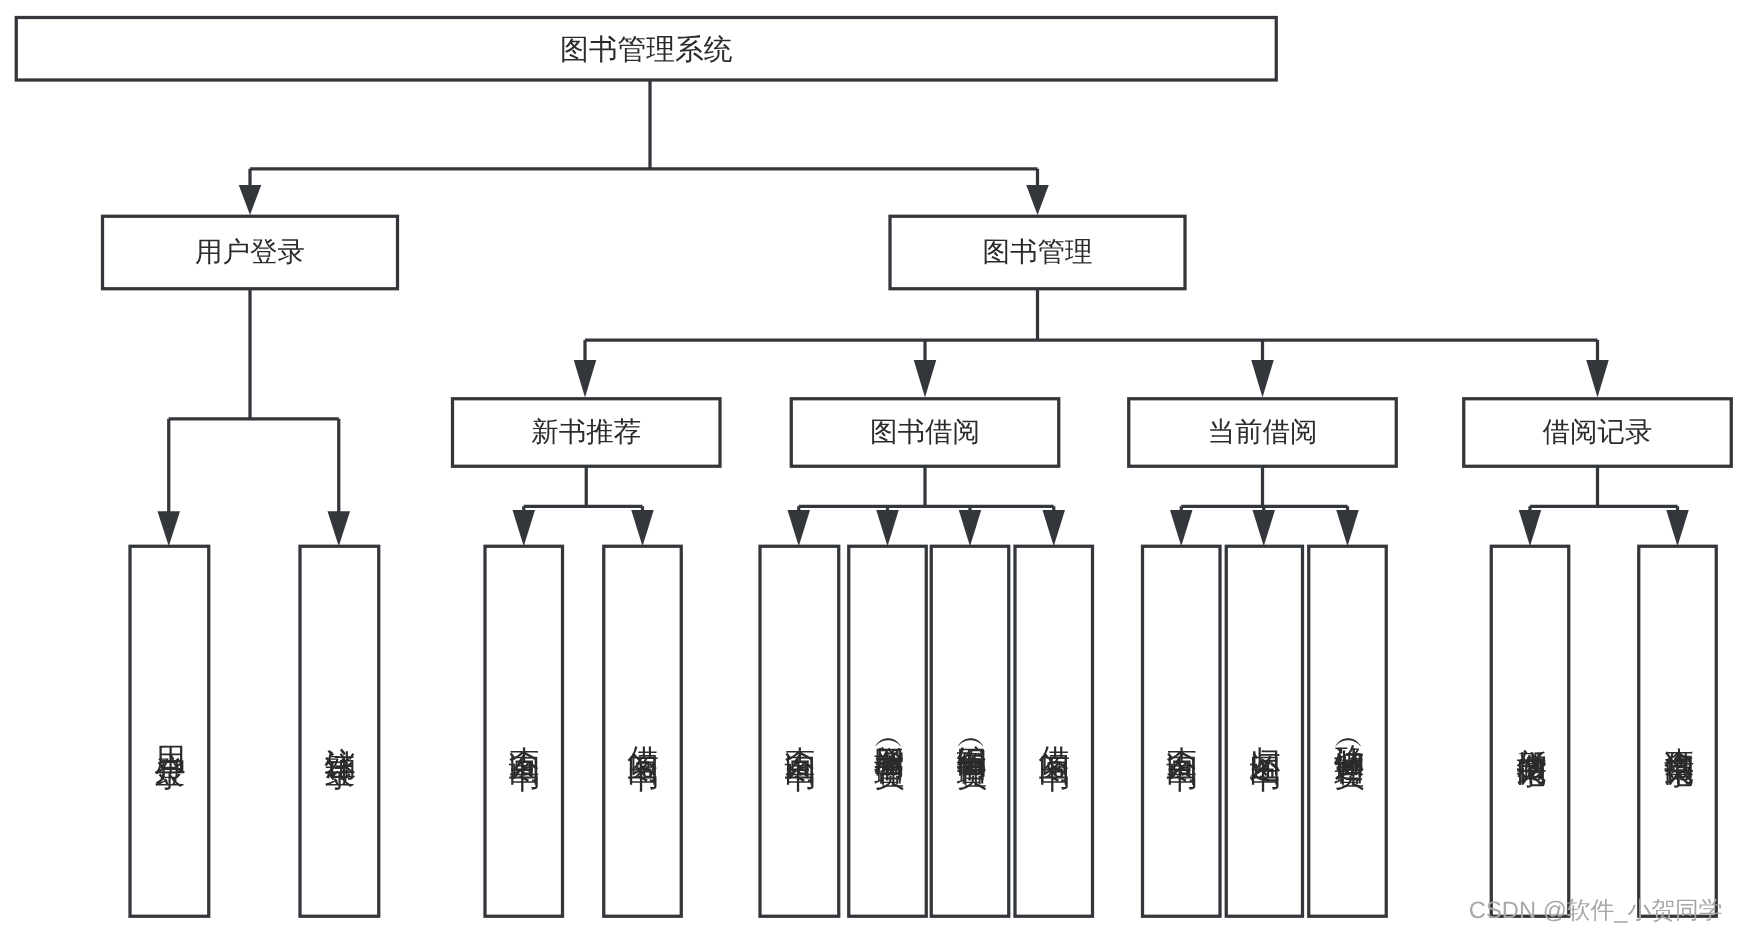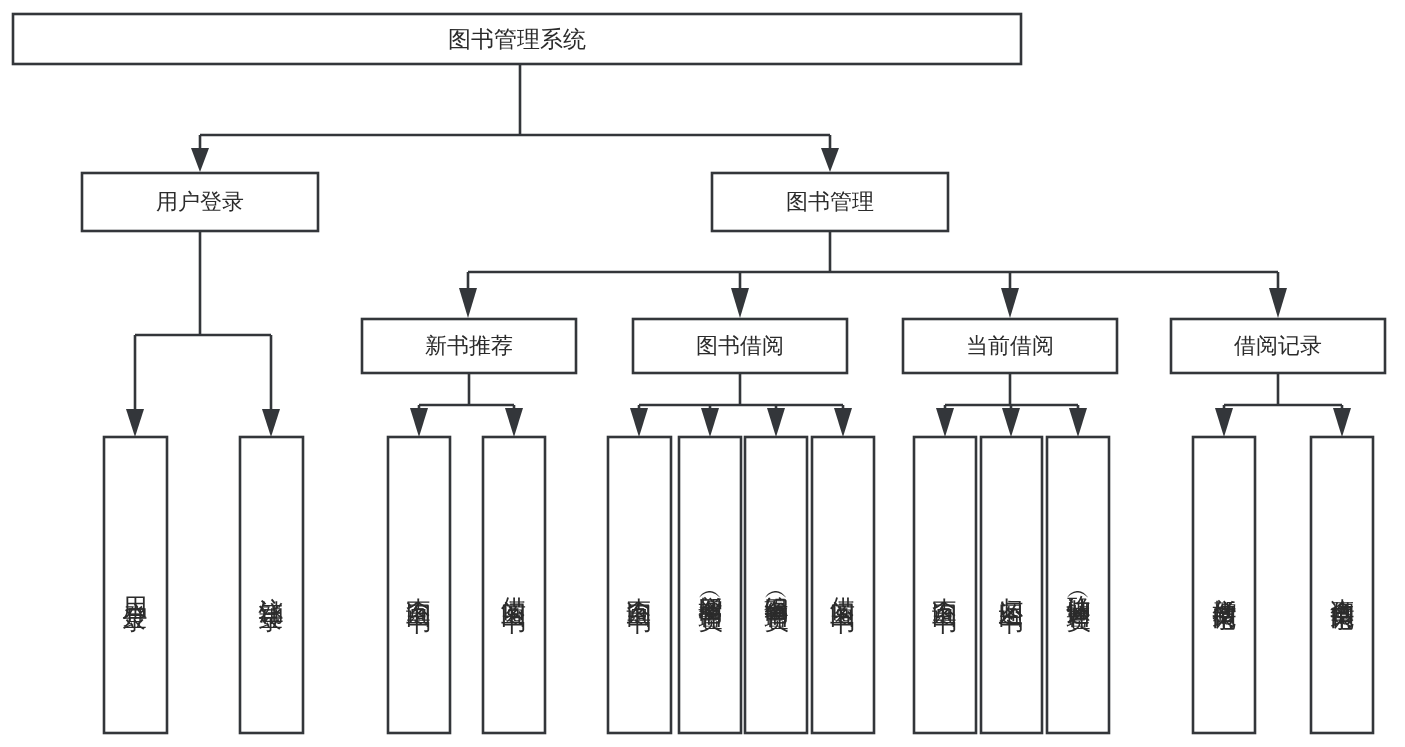--- a/index.html
+++ b/index.html
@@ -214,14 +214,15 @@
   <div class="vtext" style="left:745px; top:437px; width:62px; height:296px; font-size:24px; letter-spacing:2px;">编辑图书（管理员）</div>
   <div class="vtext" style="left:812px; top:437px; width:62px; height:296px;">借阅图书</div>
 
   <div class="vtext" style="left:914px; top:437px; width:62px; height:296px;">查询图书</div>
   <div class="vtext" style="left:981px; top:437px; width:61px; height:296px;">归还图书</div>
   <div class="vtext" style="left:1047px; top:437px; width:62px; height:296px; font-size:24px; letter-spacing:2px;">确认归还（管理员）</div>
 
   <div class="vtext" style="left:1193px; top:437px; width:62px; height:296px; font-size:24px; letter-spacing:2px;">新增借阅记录</div>
   <div class="vtext" style="left:1311px; top:437px; width:62px; height:296px; font-size:24px; letter-spacing:2px;">查询借阅记录</div>
 
+  <div id="watermark">CSDN @软件_小贺同学</div>
 
 </div>
 
 </body></html>

